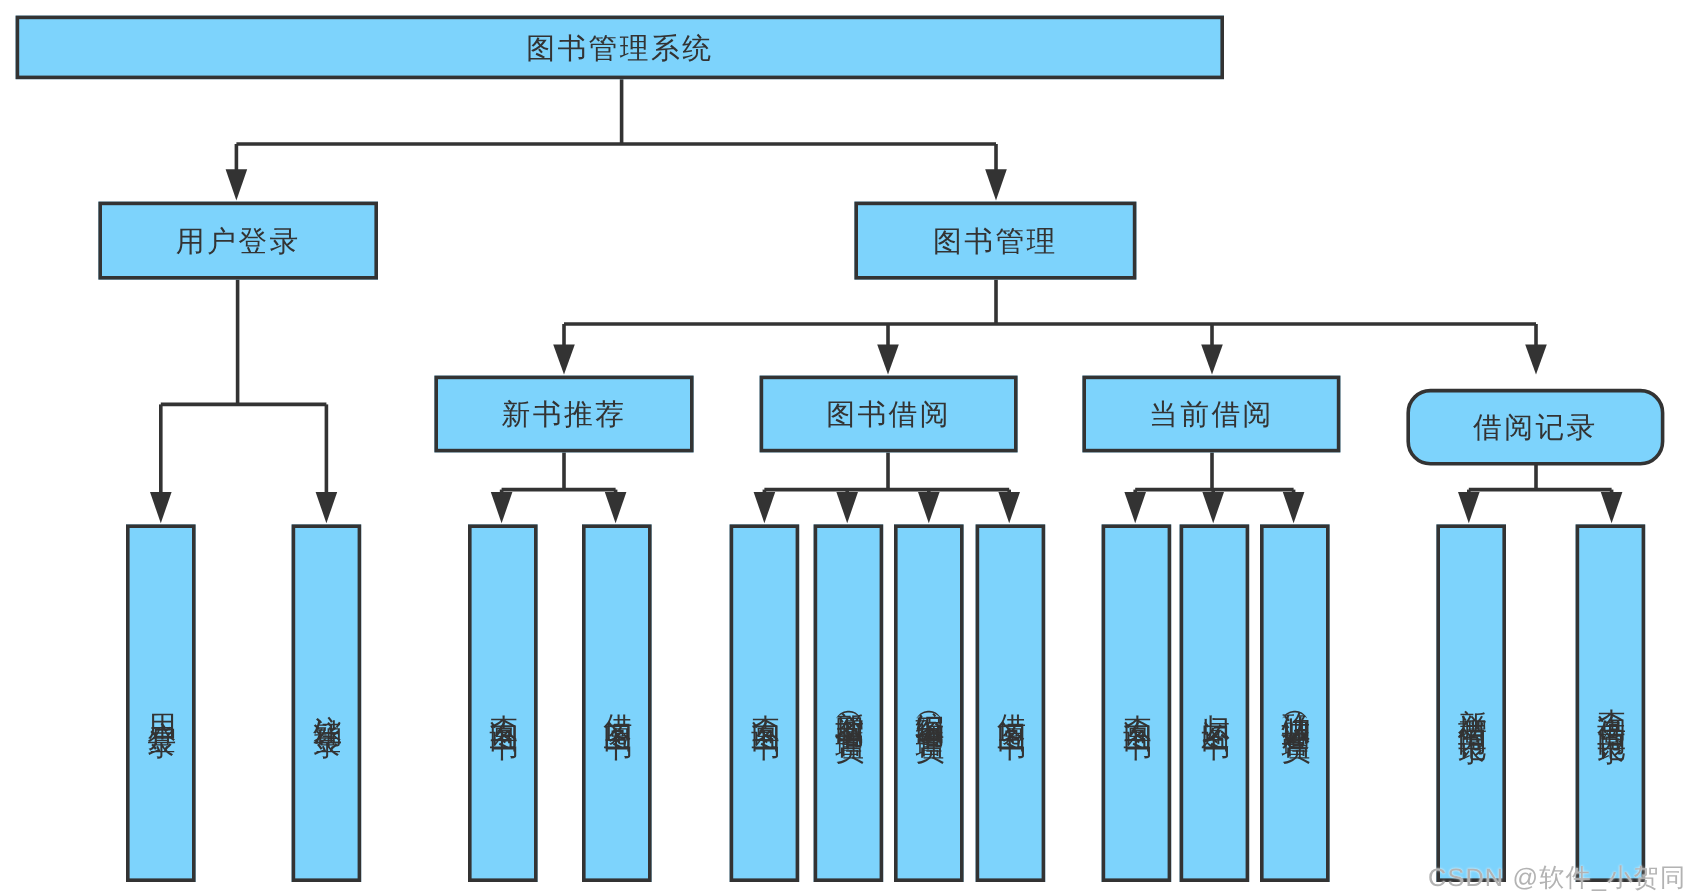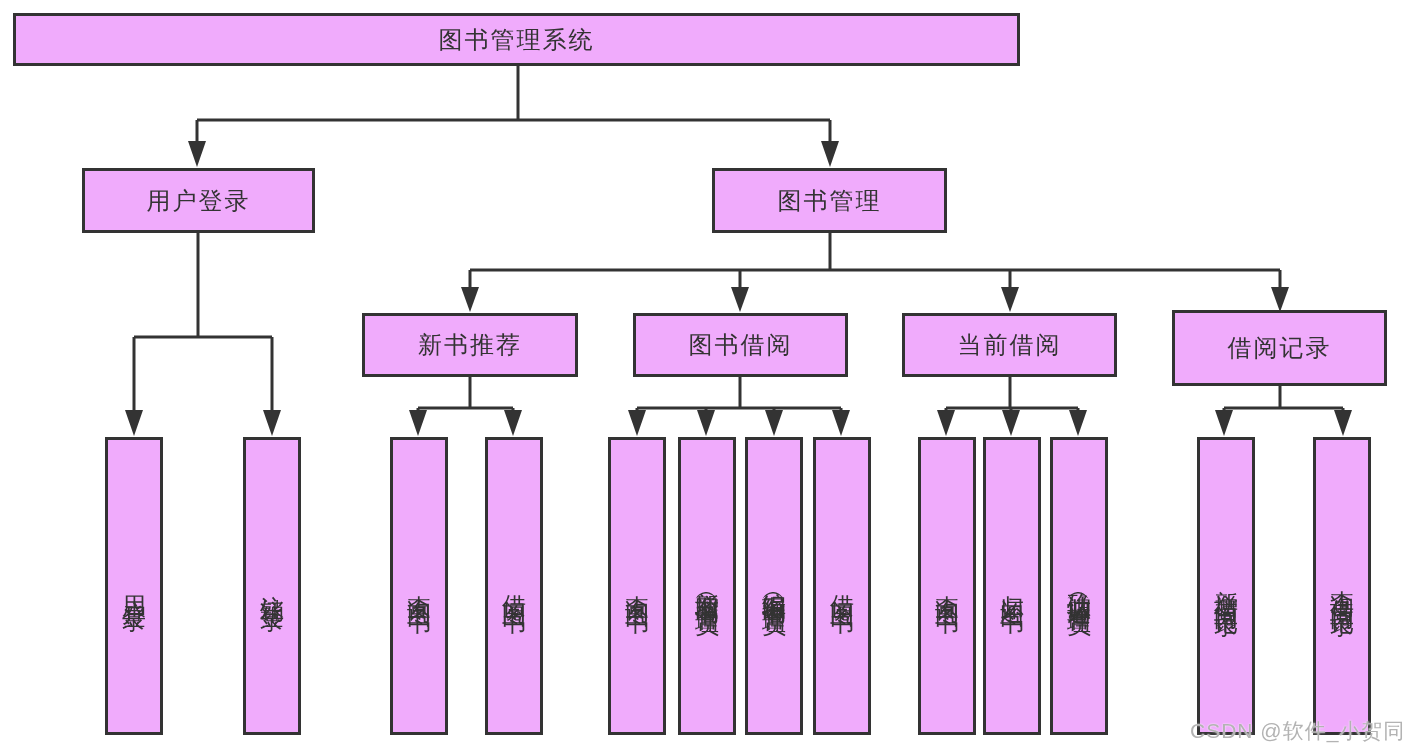--- a/index.html
+++ b/index.html
@@ -19,21 +19,21 @@
   #wires {
     position: absolute;
     left: 0;
     top: 0;
     z-index: 1;
   }
   .node {
     position: absolute;
     box-sizing: border-box;
     border: 3px solid #333333;
-    background: #f0abfc;
+    background: #7dd3fc;
     color: #333333;
     display: flex;
     align-items: center;
     justify-content: center;
     z-index: 2;
   }
   .h-node {
     font-size: 24px;
     letter-spacing: 2px;
     white-space: nowrap;
@@ -154,21 +154,21 @@
   </svg>
 
   <div class="node h-node" style="left:13px; top:13px; width:1007px; height:53px;">图书管理系统</div>
 
   <div class="node h-node" style="left:82px; top:168px; width:233px; height:65px;">用户登录</div>
   <div class="node h-node" style="left:712px; top:168px; width:235px; height:65px;text-align:right;">图书管理</div>
 
   <div class="node h-node" style="left:362px; top:313px; width:216px; height:64px;">新书推荐</div>
   <div class="node h-node" style="left:633px; top:313px; width:215px; height:64px;">图书借阅</div>
   <div class="node h-node" style="left:902px; top:313px; width:215px; height:64px;text-align:right;">当前借阅</div>
-  <div class="node h-node" style="left:1172px; top:310px; width:215px; height:76px;">借阅记录</div>
+  <div class="node h-node" style="left:1172px; top:324px; width:215px; height:64px;border-radius:20px;">借阅记录</div>
 
   <div class="node v-node" style="left:105px;">用户登录</div>
   <div class="node v-node" style="left:243px;">注销登录</div>
 
   <div class="node v-node" style="left:390px;">查询图书</div>
   <div class="node v-node" style="left:485px;">借阅图书</div>
 
   <div class="node v-node" style="left:608px;">查询图书</div>
   <div class="node v-node long" style="left:678px;">新增图书（管理员）</div>
   <div class="node v-node long" style="left:745px;">编辑图书（管理员）</div>

